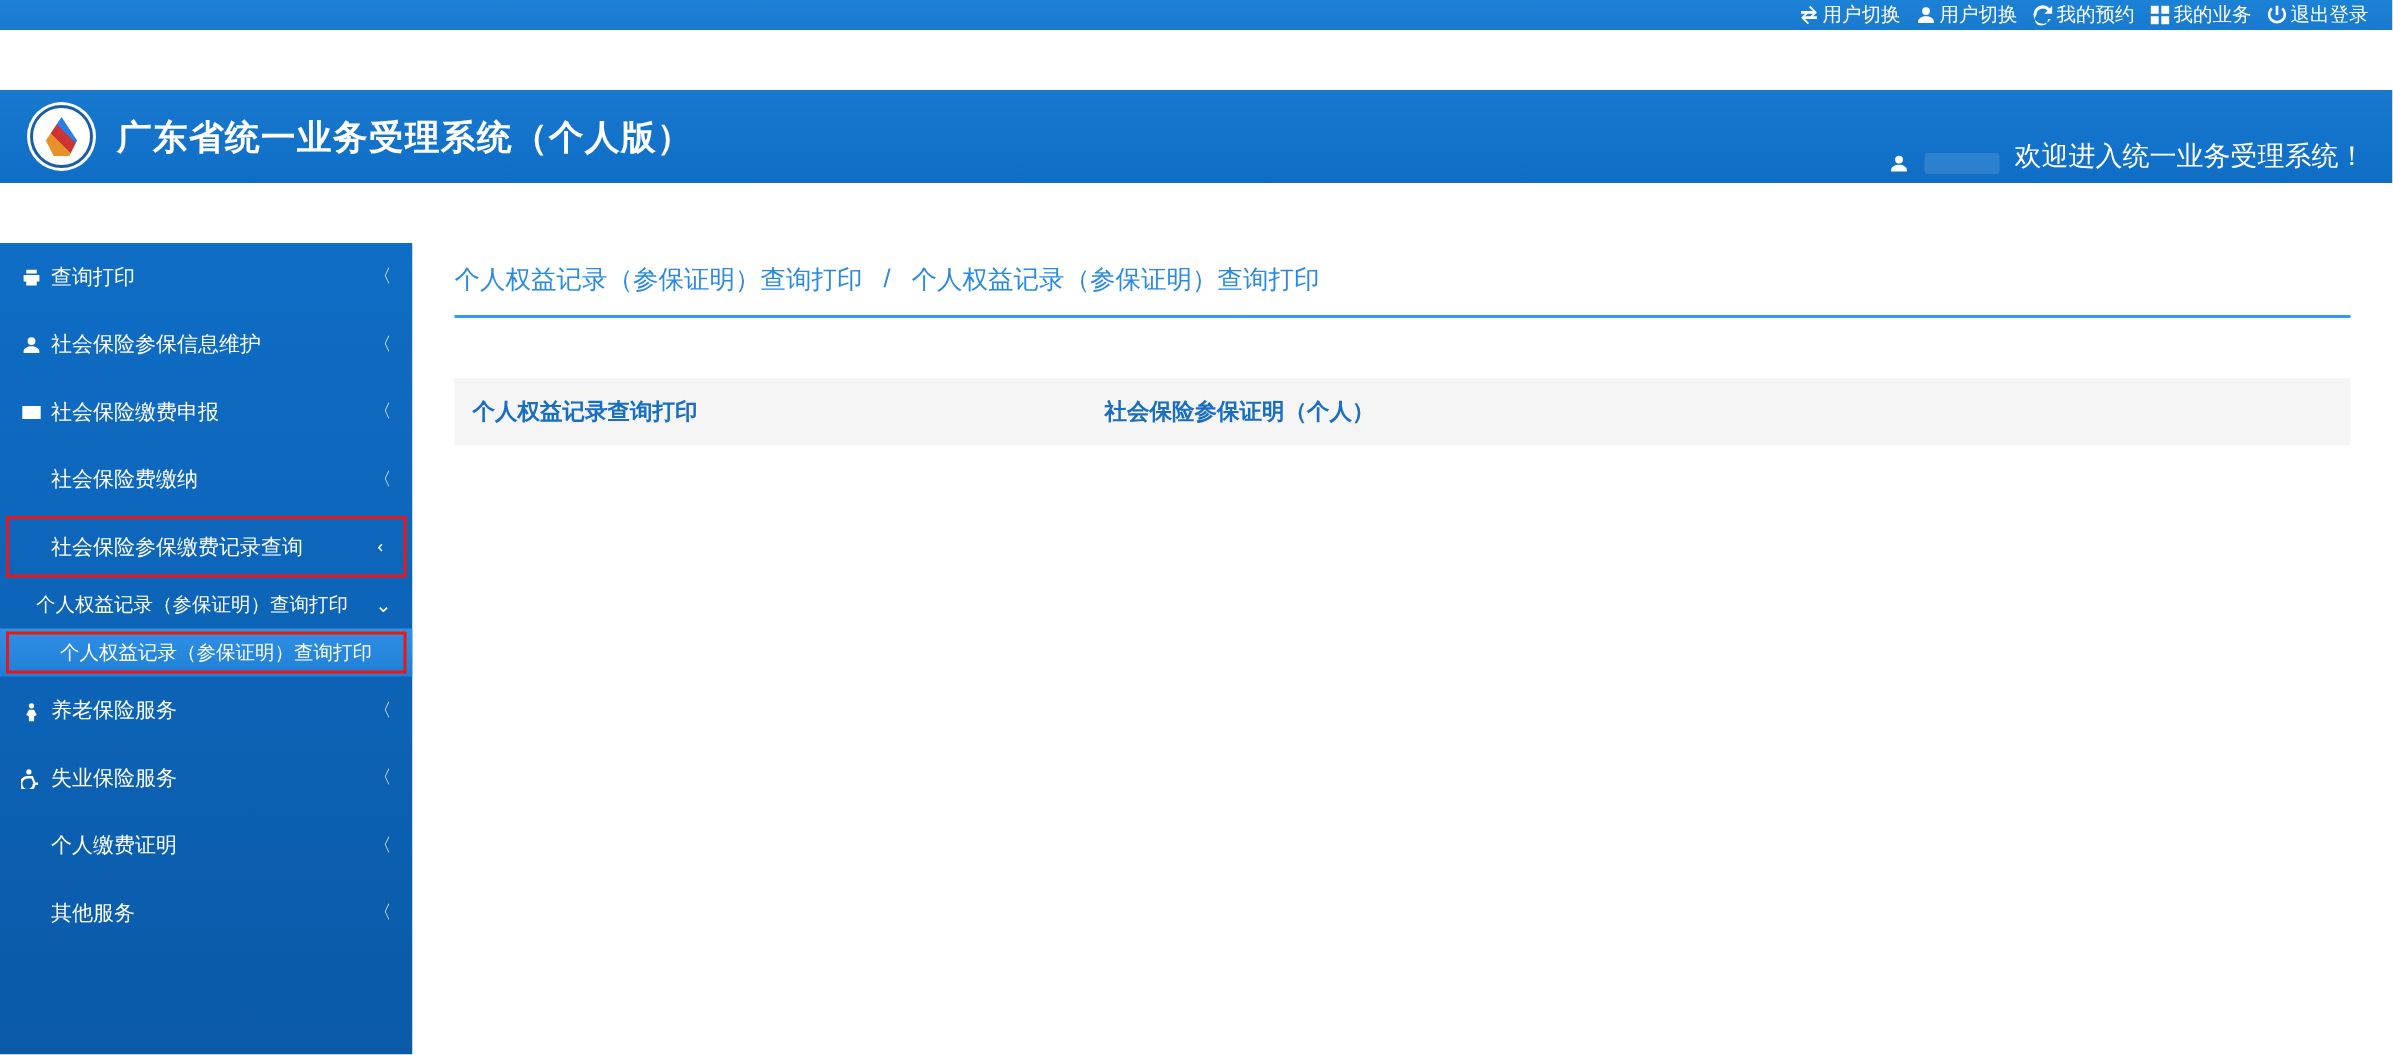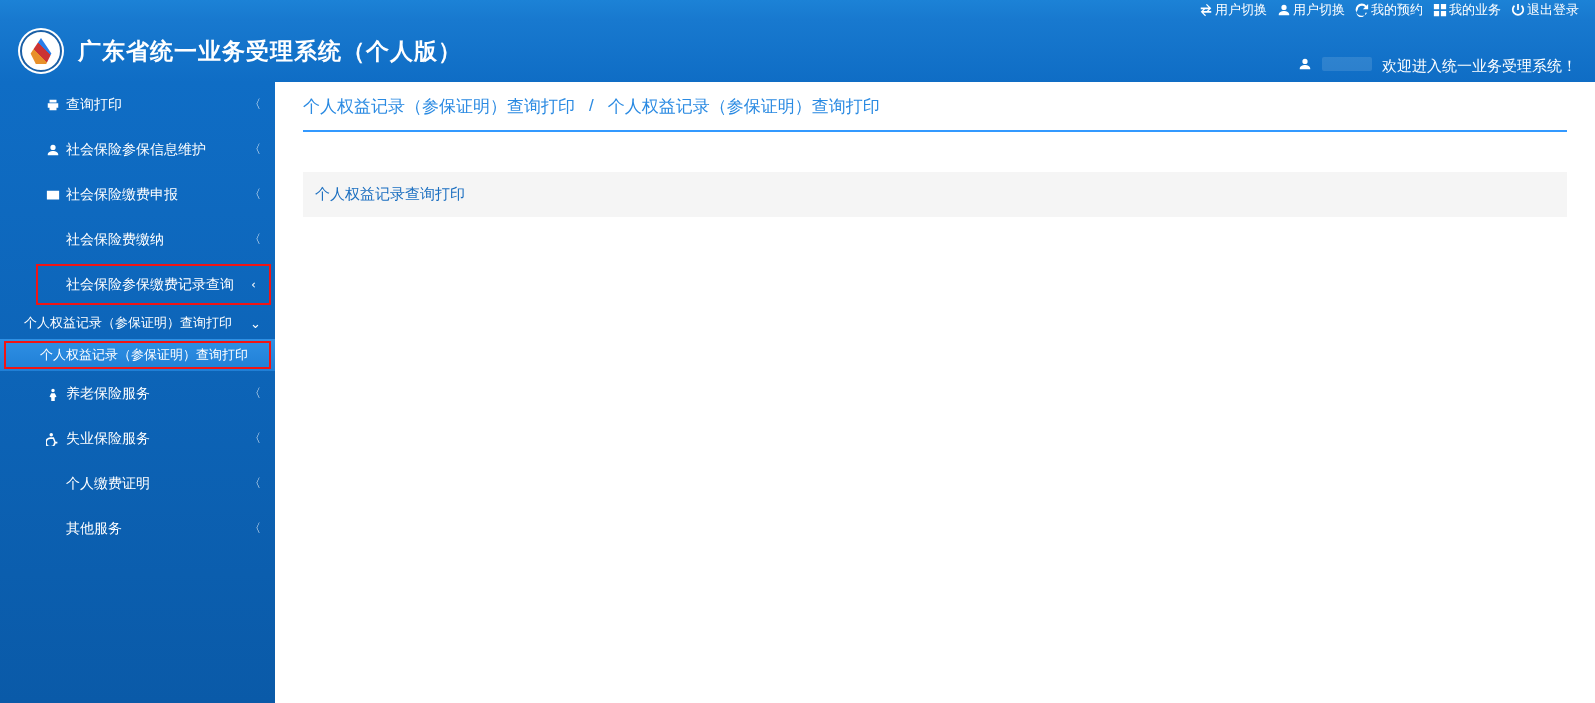--- a/index.html
+++ b/index.html
@@ -1,18 +1,18 @@
 <!DOCTYPE html>
 <html><head>
 <meta charset="utf-8">
 <style>
 * { margin: 0; padding: 0; box-sizing: border-box; }
 body { font-family: "Microsoft YaHei", Arial, sans-serif; font-size: 14px; background: #fff; overflow: hidden; }
 
-.app { width: 1595px; height: 703px; display: flex; flex-direction: column; position: relative; }
+.app { width: 1595px; height: 703px; display: flex; flex-direction: column; position: relative; gap: 40px; }
 
 
 .topnav {
   height: 20px;
   background: linear-gradient(#1c82d6, #1879cf);
   display: flex; justify-content: flex-end; align-items: center;
   padding-right: 12px; gap: 2px;
   font-size: 13px; color: #fff;
 }
 .topnav a { color: #fff; display: inline-flex; align-items: center; gap: 2px; padding: 0 4px; text-decoration: none; cursor: pointer; }
@@ -37,22 +37,22 @@
   border: 2px solid #1a5fa6;
 }
 .logo .inner {
   width: 26px; height: 26px;
   background: linear-gradient(45deg,#e8902a 0%, #e8902a 40%, #c33 40%, #c33 60%, #2a7de8 60%);
   clip-path: polygon(50% 0%, 90% 60%, 70% 100%, 30% 100%, 10% 60%);
 }
 .title { color: #fff; font-size: 23px; font-weight: 700; letter-spacing: 1px; }
 .welcome-bar {
   position: absolute; right: 18px; bottom: 6px;
-  display: flex; align-items: flex-start; gap: 10px;
-  color: #fff; font-size: 15px;
+  display: flex; align-items: flex-end; gap: 10px;
+  color: #fff; font-size: 18px;
 }
 .welcome-bar svg { width: 14px; height: 14px; fill: #fff; }
 .blur-name {
   display: inline-block; width: 50px; height: 14px;
   background: rgba(255,255,255,0.12);
   border-radius: 2px;
 }
 
 .body { flex: 1; display: flex; min-height: 0; }
 
@@ -60,21 +60,21 @@
 .sidebar {
   width: 275px;
   background: linear-gradient(#0f6dc5, #0a5aa8);
   color: #fff;
   overflow-y: auto;
 }
 .side-item {
   height: 45px; display: flex; align-items: center;
   padding: 0 14px 0 14px; cursor: pointer;
   border-bottom: 0px solid rgba(255,255,255,.04);
-  position: relative; font-size: 14px; margin-left: 32px;
+  position: relative; font-size: 14px;
 }
 .side-item .icon { width: 16px; margin-right: 4px; display:inline-flex; }
 .side-item .label { flex: 1; }
 .side-item .chev { font-size: 12px; opacity: .9; }
 .side-item.expanded .chev { transform: rotate(90deg); }
 .side-sub1 {
   height: 32px; display:flex; align-items:center;
   padding-left: 24px; padding-right: 14px; cursor:pointer;
   font-size: 13px;
 }
@@ -104,20 +104,21 @@
   height: 50px; display:flex; align-items:center; gap: 14px;
   color: #2a8ae2; font-size: 17px;
   border-bottom: 2px solid #3399ff;
 }
 .breadcrumb .sep { color: #2a8ae2; }
 .options {
   margin-top: 40px; height: 45px;
   background: #f5f5f5;
   display: grid; grid-template-columns: 1fr 1fr 1fr;
   align-items: center;
+  font-weight: bold;
 }
 .options .opt {
   color: #1a6ec0; font-size: 15px; padding-left: 12px;
   cursor: pointer; position: relative; height: 100%;
   display:flex; align-items:center;
 }
 .options .opt.hl::after {
   content:""; position:absolute;
   left: -4px; top: -14px; width: 140px; height: 62px;
   border: 3px solid #f11414; pointer-events:none;
@@ -258,16 +259,19 @@
     <div class="main">
       <div class="breadcrumb">
         <span>个人权益记录（参保证明）查询打印</span>
         <span class="sep">/</span>
         <span>个人权益记录（参保证明）查询打印</span>
       </div>
       <div class="options">
         <div class="opt">
           <span>个人权益记录查询打印</span>
         </div>
+        <div class="opt">
+          <span>社会保险参保证明（个人）</span>
+        </div>
       </div>
     </div>
   </div>
 </div>
 
 </body></html>

